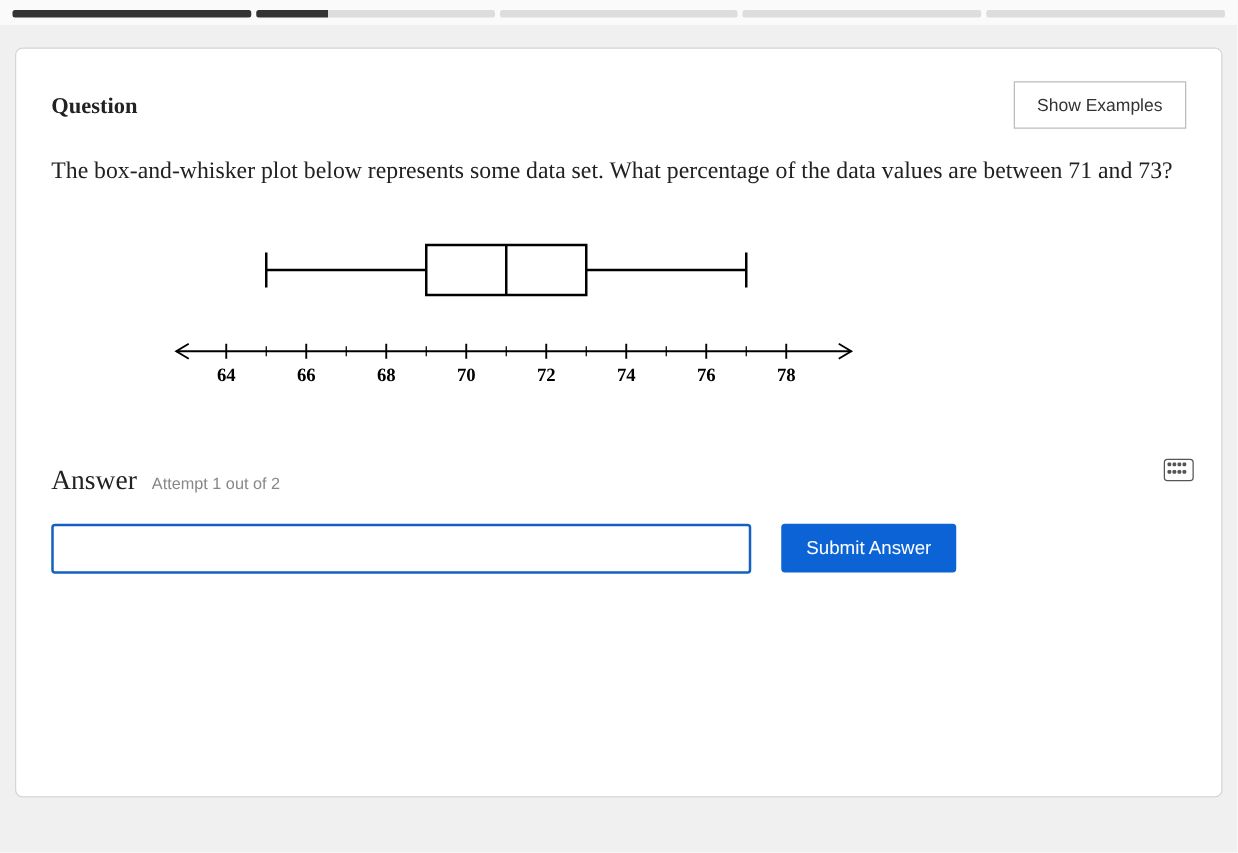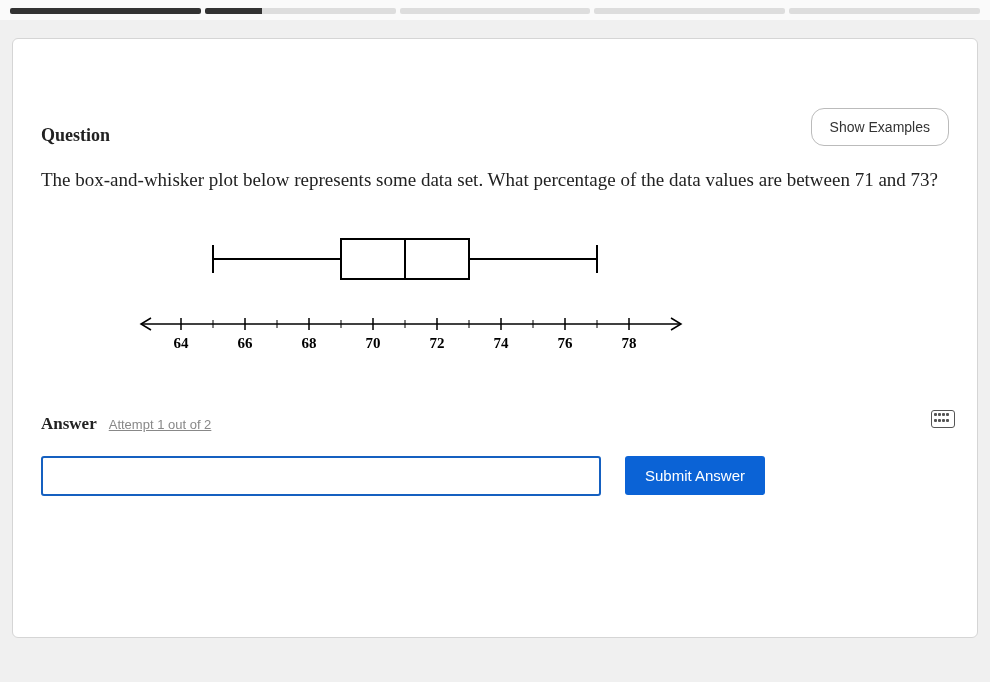--- a/index.html
+++ b/index.html
@@ -31,36 +31,35 @@
     background: #ffffff;
     border: 1px solid #d5d5d5;
     border-radius: 6px;
     padding: 26px 28px 24px 28px;
     position: relative;
     min-height: 600px;
   }
   .q-header {
     display: flex;
     justify-content: space-between;
-    align-items: flex-end;
+    align-items: center;
     margin-bottom: 20px;
-    margin-top: 43px;
   }
   .q-title {
     font-weight: bold;
     font-size: 18px;
     color: #222;
   }
   .show-examples {
     font-family: Arial, sans-serif;
     font-size: 14px;
     color: #333;
     background: #fff;
     border: 1px solid #bbb;
-    border-radius: 13px;
+    border-radius: 0;
     padding: 10px 18px;
     cursor: pointer;
   }
   .prompt {
     font-size: 19px;
     color: #222;
     line-height: 1.45;
   }
 
   .plot-wrap {
@@ -72,29 +71,28 @@
 
   .answer-row {
     display: flex;
     align-items: baseline;
     gap: 12px;
     margin-top: 40px;
     margin-bottom: 22px;
     position: relative;
   }
   .answer-label {
-    font-weight: bold;
-    font-size: 17px;
+    font-weight: normal;
+    font-size: 22px;
     color: #222;
   }
   .attempt {
     font-family: Arial, sans-serif;
     font-size: 13px;
     color: #888;
-    text-decoration: underline;
   }
   .keypad-icon {
     position: absolute;
     right: -6px;
     top: -4px;
     width: 24px;
     height: 18px;
     border: 1.5px solid #555;
     border-radius: 3px;
     display: flex;

